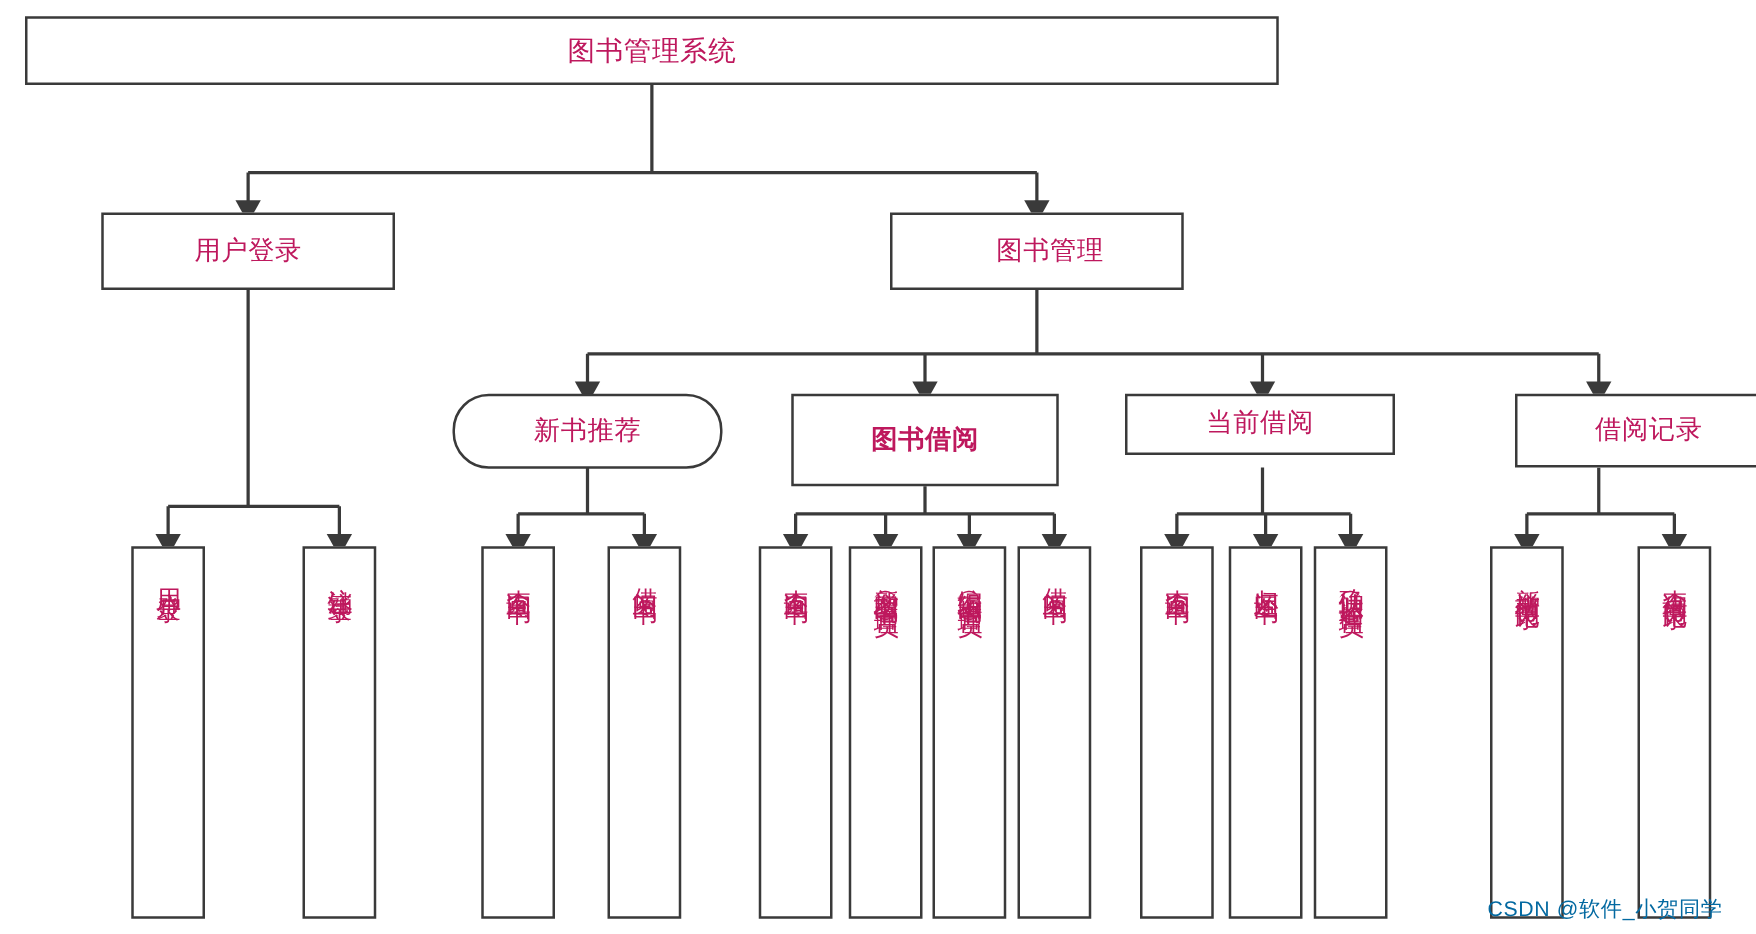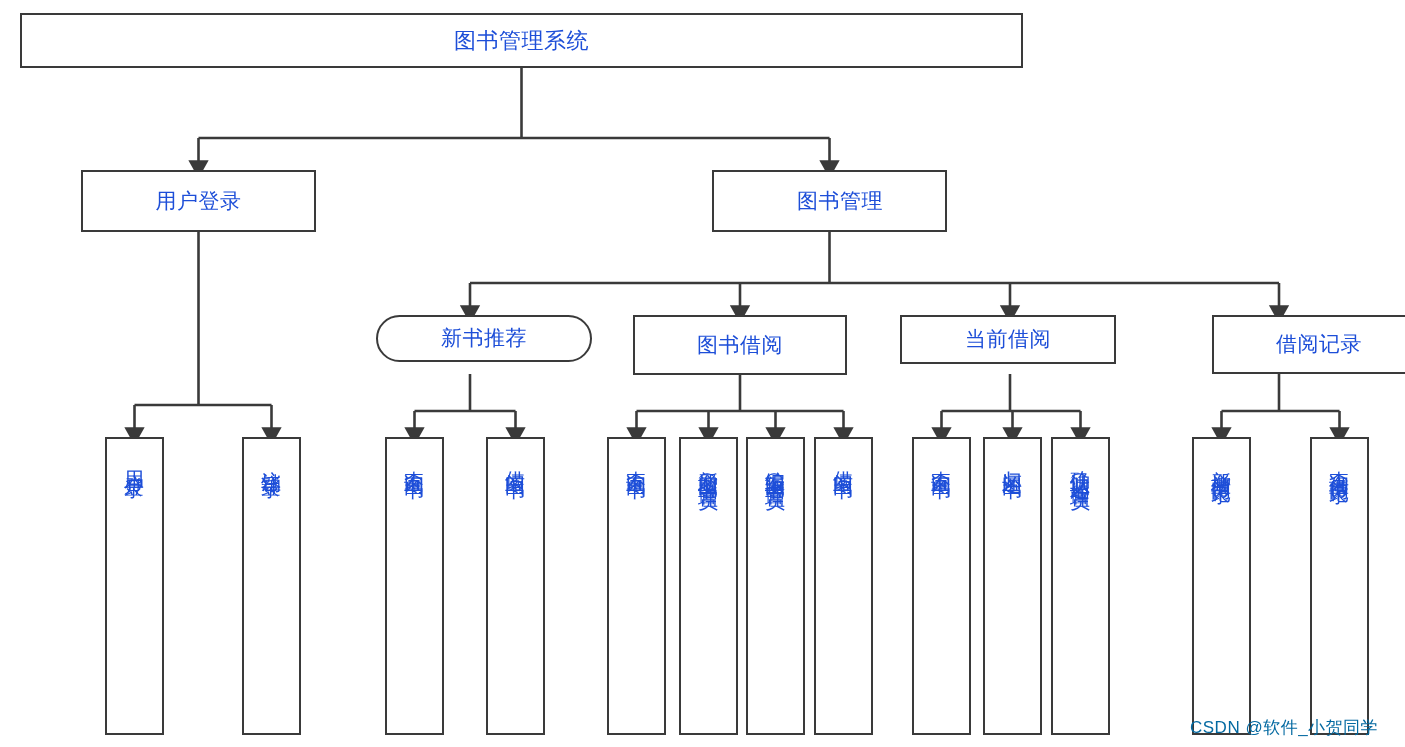--- a/index.html
+++ b/index.html
@@ -27,21 +27,21 @@
     pointer-events: none;
   }
   .node {
     position: absolute;
     box-sizing: border-box;
     background: #ffffff;
     border: 2px solid #3a3a3a;
     display: flex;
     align-items: center;
     justify-content: center;
-    color: #1d4ed8;
+    color: #be185d;
     text-align: center;
   }
   .node-label {
     display: block;
     line-height: 1.18;
     letter-spacing: 0.5px;
   }
   
   .node.horiz .node-label {
     writing-mode: horizontal-tb;
@@ -122,24 +122,24 @@
   <div id="node-layer">
       <div class="node horiz root" style="left: 20px; top: 13px; width: 1003px; height: 55px;">
         <span class="node-label">图书管理系统</span>
       </div>
       <div class="node horiz" style="left: 81px; top: 170px; width: 235px; height: 62px;">
         <span class="node-label">用户登录</span>
       </div>
       <div class="node horiz" style="left: 712px; top: 170px; width: 235px; height: 62px; padding-left: 21px;">
         <span class="node-label">图书管理</span>
       </div>
-      <div class="node horiz" style="left: 376px; top: 315px; width: 216px; height: 47px; border-radius: 29px;">
+      <div class="node horiz" style="left: 362px; top: 315px; width: 216px; height: 60px; border-radius: 29px;">
         <span class="node-label">新书推荐</span>
       </div>
-      <div class="node horiz" style="left: 633px; top: 315px; width: 214px; height: 60px;">
+      <div class="node horiz" style="left: 633px; top: 315px; width: 214px; height: 74px; font-weight: bold;">
         <span class="node-label">图书借阅</span>
       </div>
       <div class="node horiz" style="left: 900px; top: 315px; width: 216px; height: 49px;">
         <span class="node-label">当前借阅</span>
       </div>
       <div class="node horiz" style="left: 1172px; top: 315px; width: 214px; height: 59px; margin-left: 40px;">
         <span class="node-label">借阅记录</span>
       </div>
       <div class="node vert" style="left: 105px; top: 437px; width: 59px; height: 298px;">
         <span class="node-label">用户登录</span>

